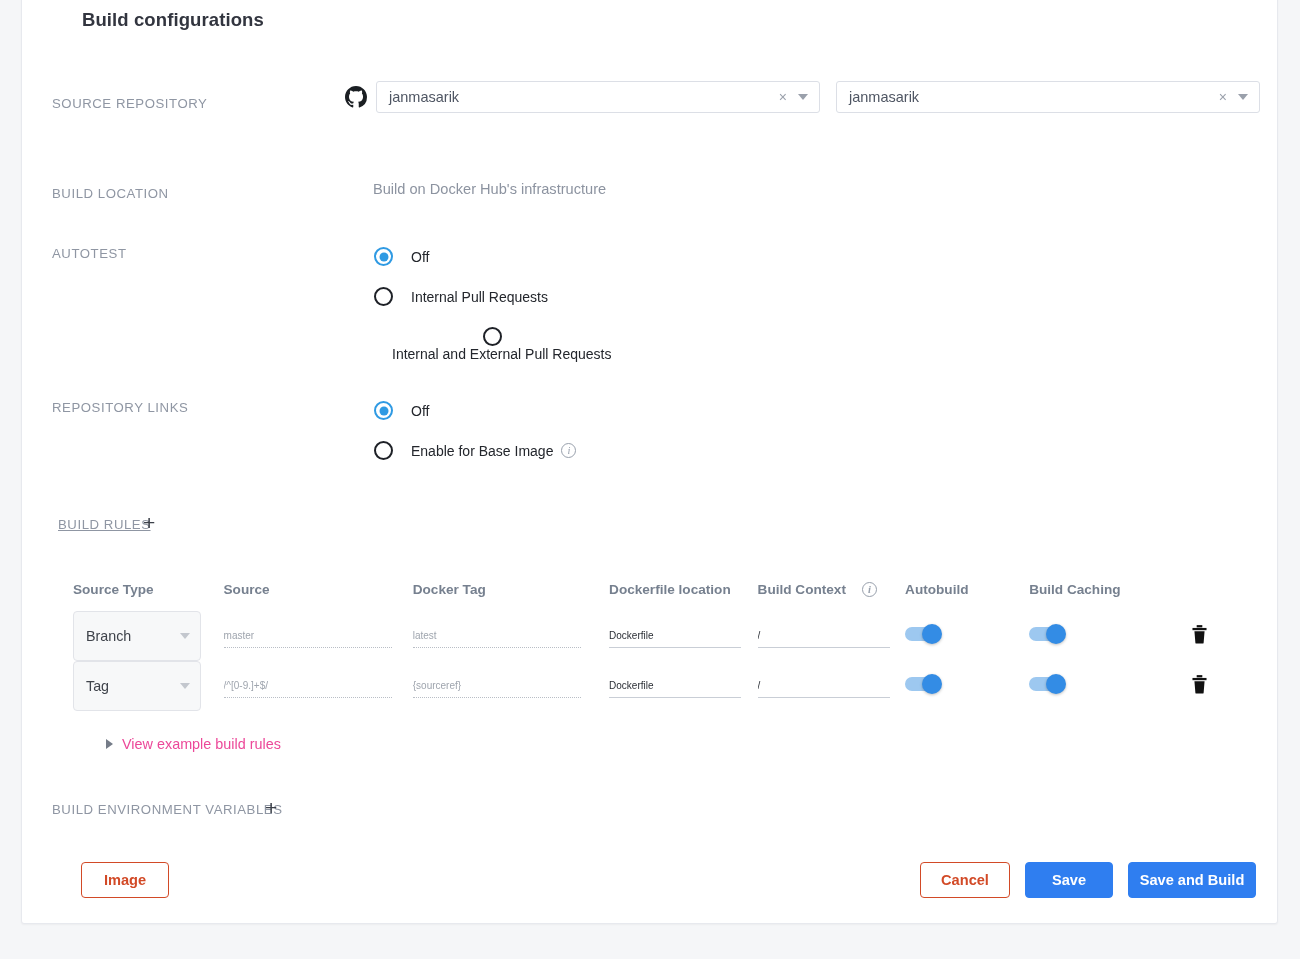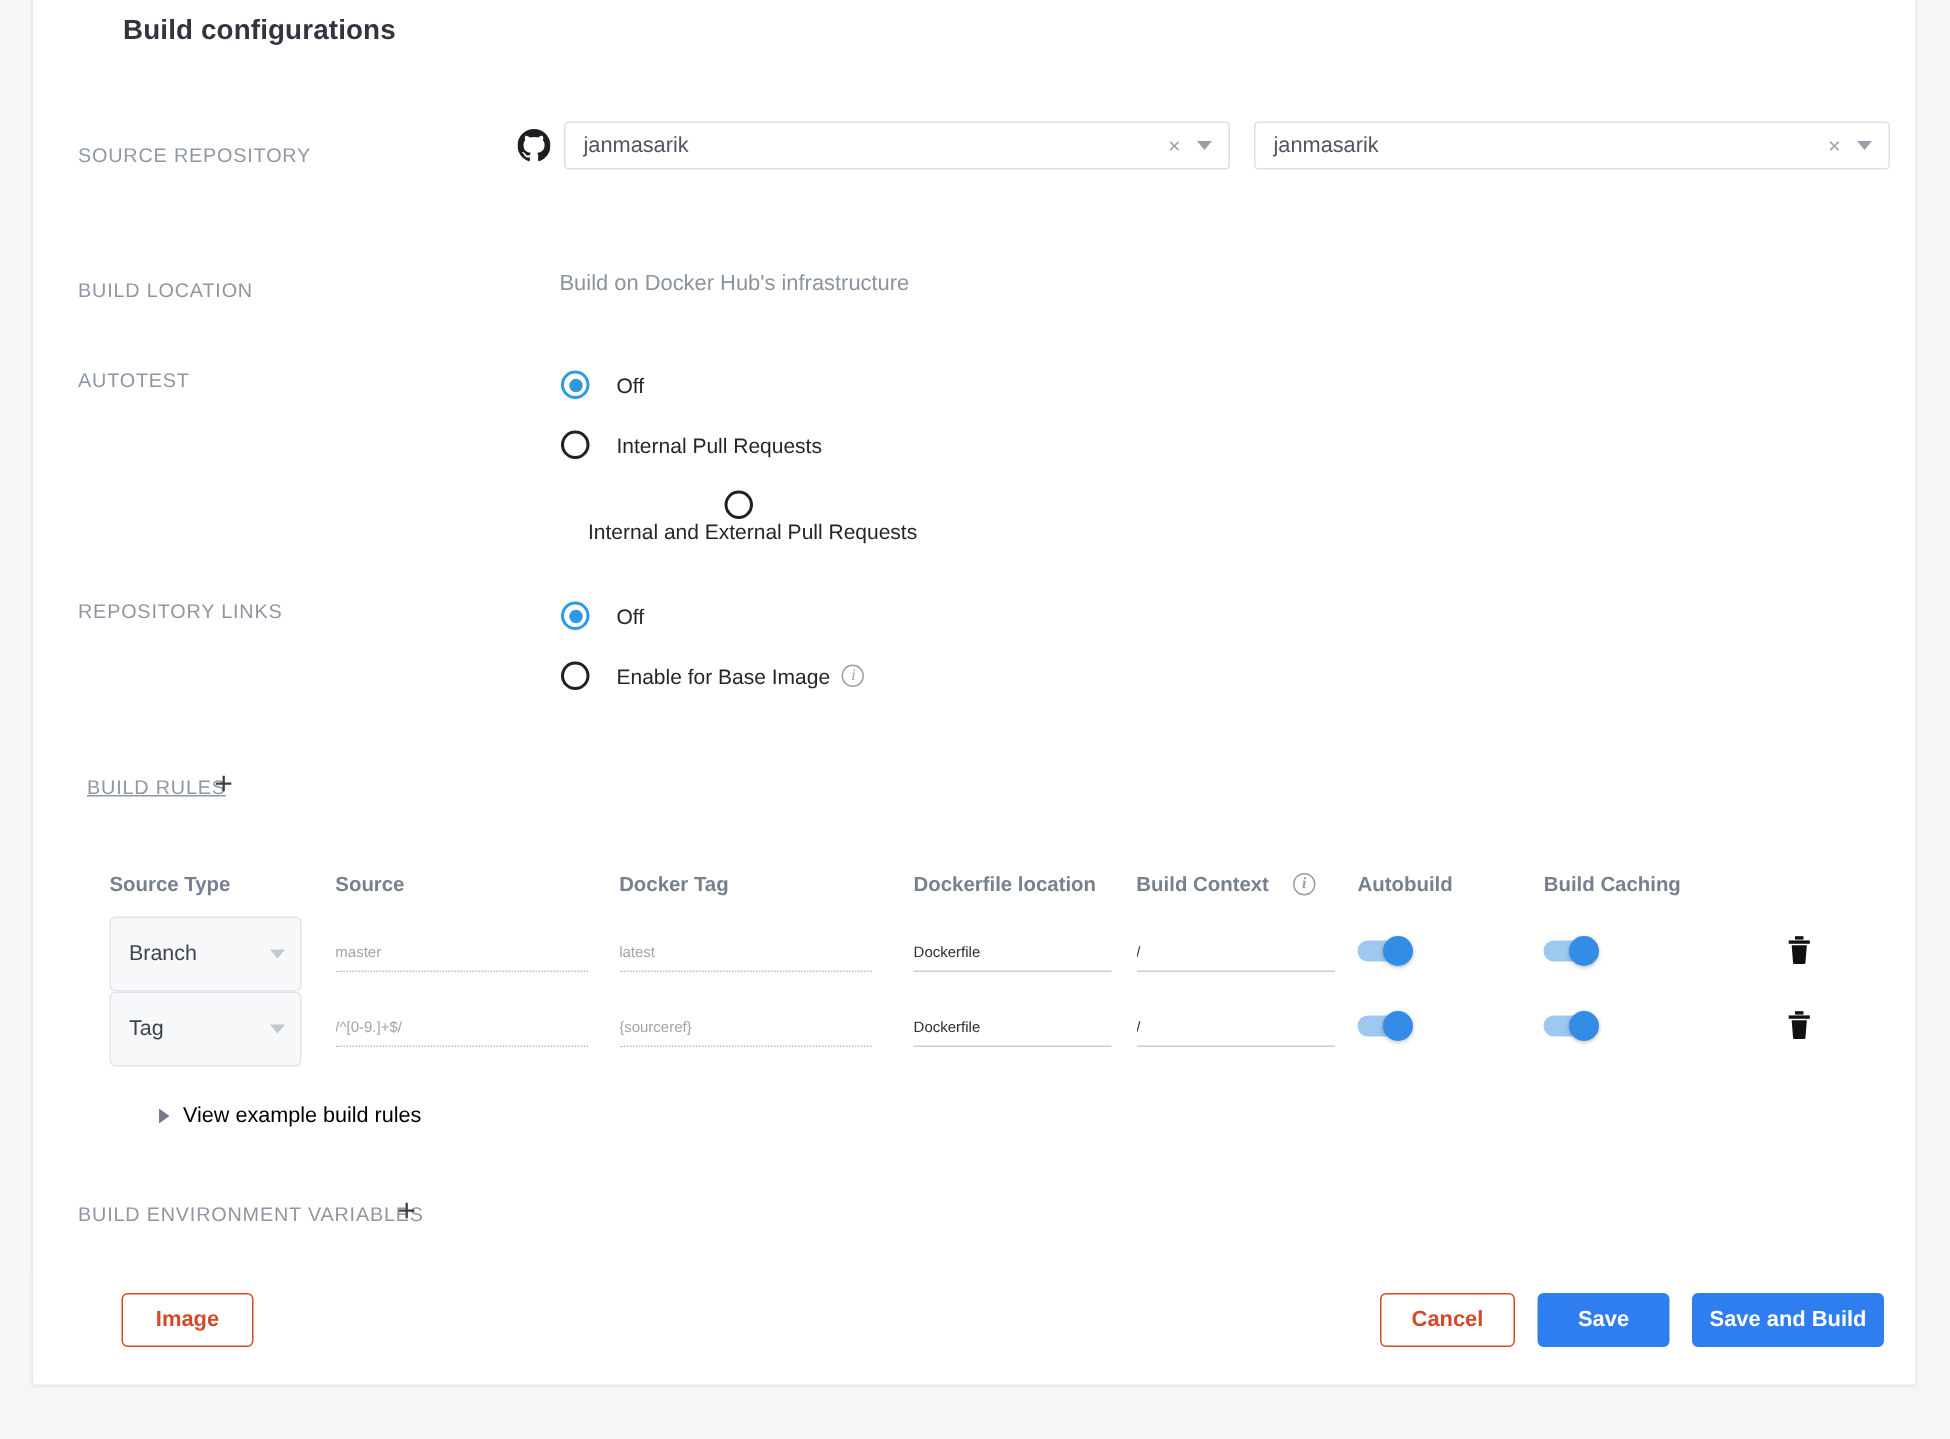--- a/index.html
+++ b/index.html
@@ -209,21 +209,21 @@
     display: flex; align-items: center;
     cursor: pointer;
   }
   .view-ex .tri {
     width: 0; height: 0;
     border-top: 5px solid transparent;
     border-bottom: 5px solid transparent;
     border-left: 7px solid #757c88;
     margin-right: 9px;
   }
-  .view-ex .vtxt { font-size: 14.4px; color: #000000; }
+  .view-ex .vtxt { font-size: 14.4px; color: #ec4899; }
 
   
   .btn {
     position: absolute;
     display: flex; align-items: center; justify-content: center;
     height: 36px; border-radius: 4px;
     font-size: 14.6px; font-weight: bold;
     cursor: pointer; user-select: none;
   }
   .btn-outline-red {

